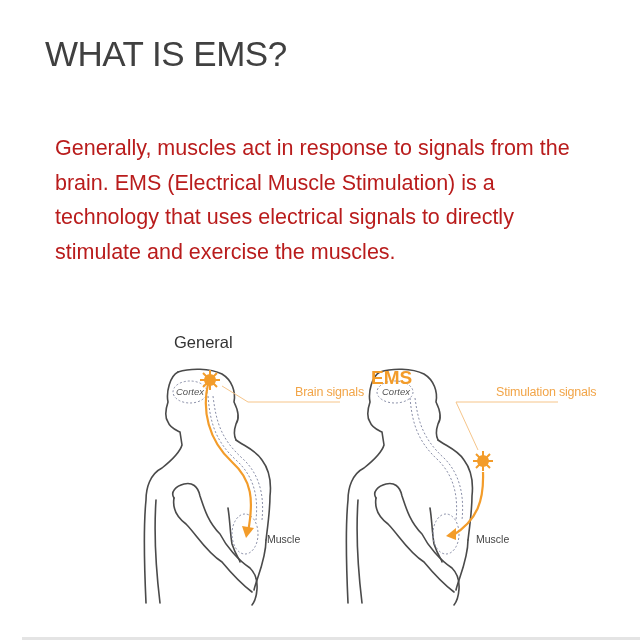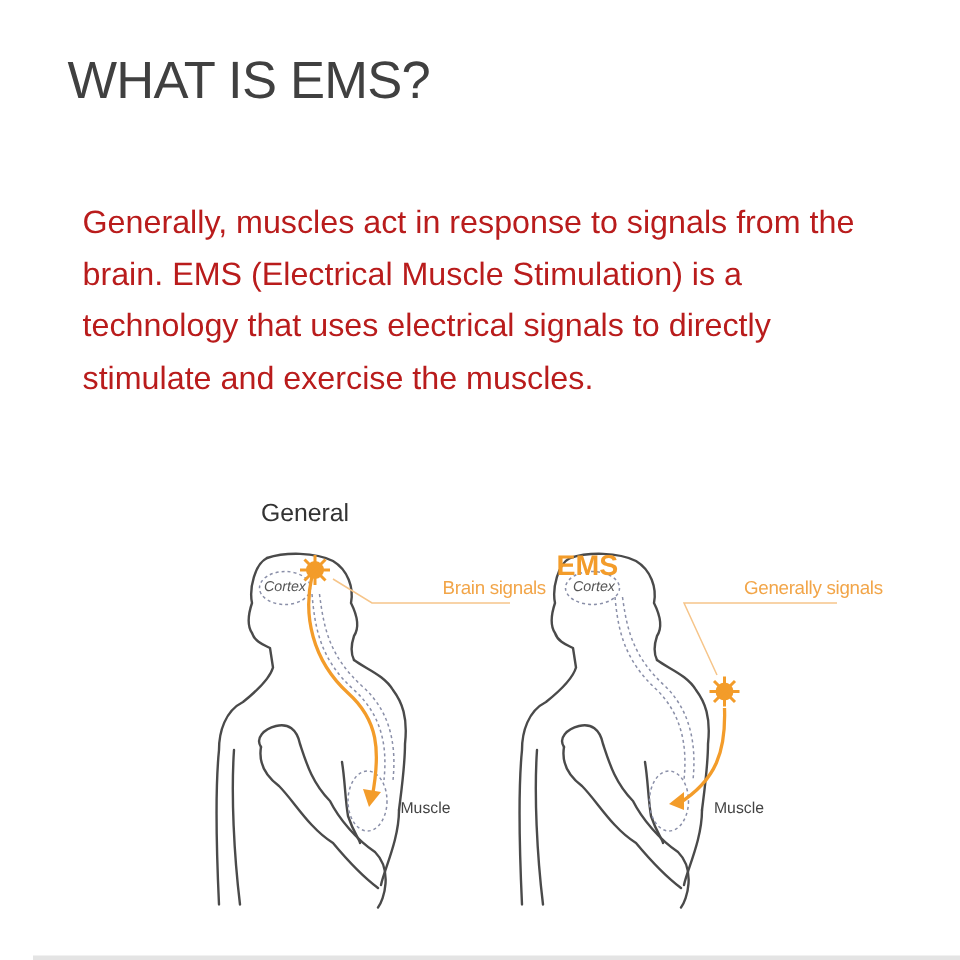--- a/index.html
+++ b/index.html
@@ -161,16 +161,16 @@
 </svg>
 
 <div class="label-general">General</div>
 <div class="label-ems">EMS</div>
 
 <div class="cortex-label" style="left:176px; top:386px;">Cortex</div>
 <div class="sig-label" style="left:254px; top:385px;">Brain signals</div>
 <div class="muscle-label" style="left:267px; top:533px;">Muscle</div>
 
 <div class="cortex-label" style="left:382px; top:386px;">Cortex</div>
-<div class="sig-label" style="left:455px; top:385px;">Generally signals</div>
+<div class="sig-label" style="left:455px; top:385px;">Stimulation signals</div>
 <div class="muscle-label" style="left:476px; top:533px;">Muscle</div>
 
 <div class="bottom-bar"></div>
 
 </body></html>

